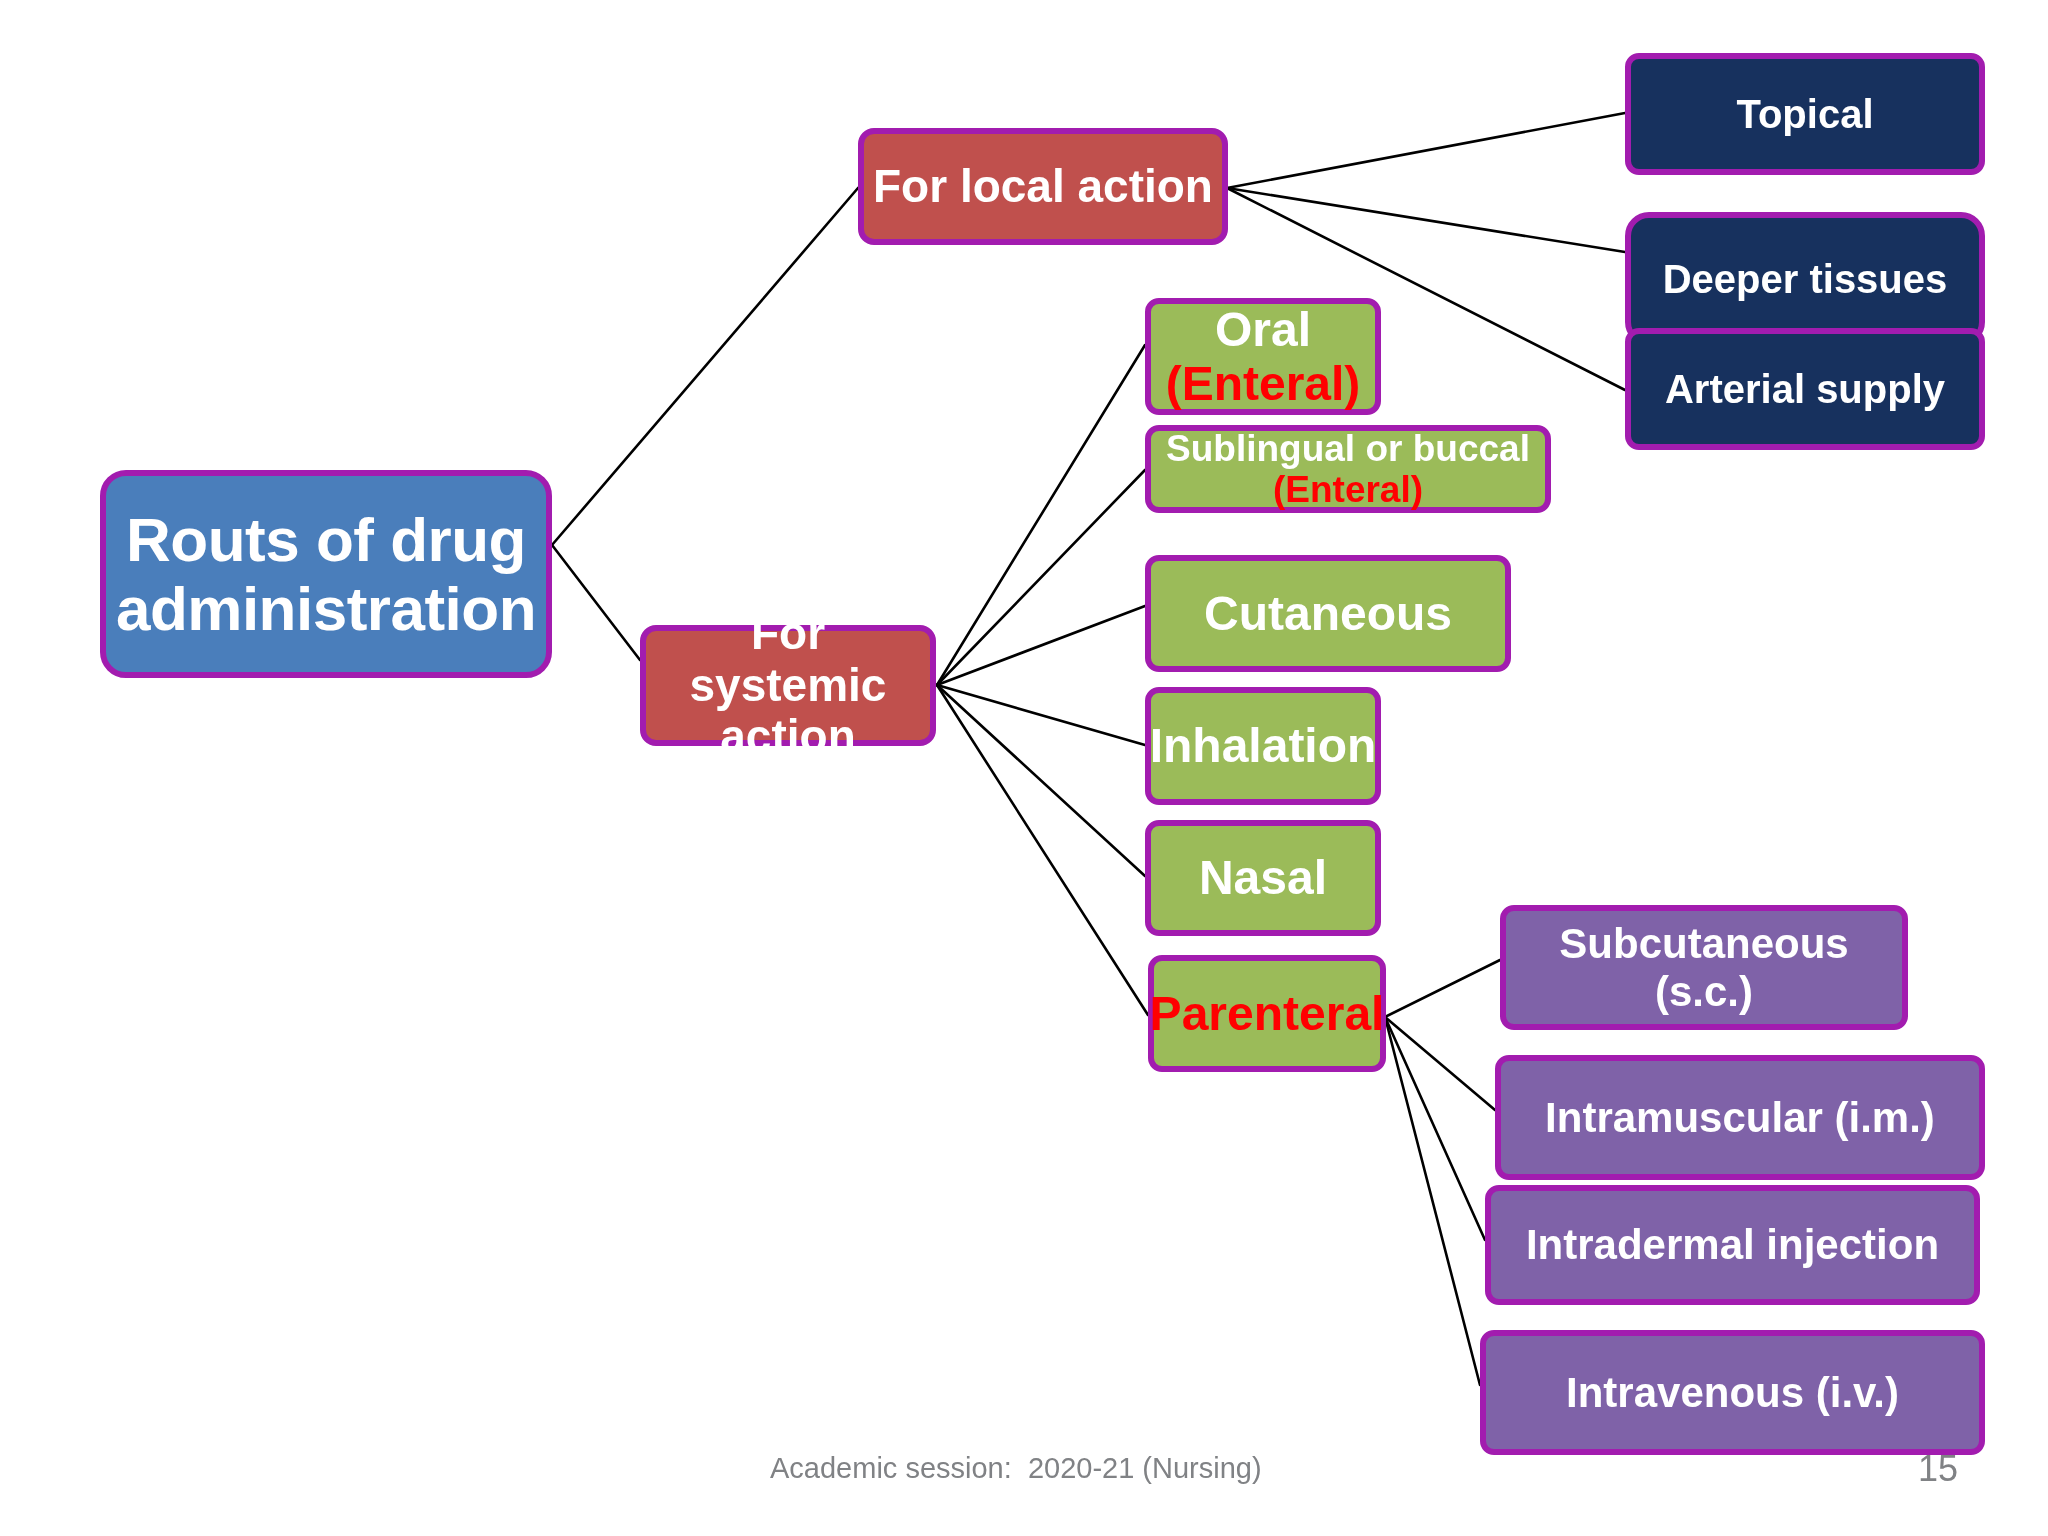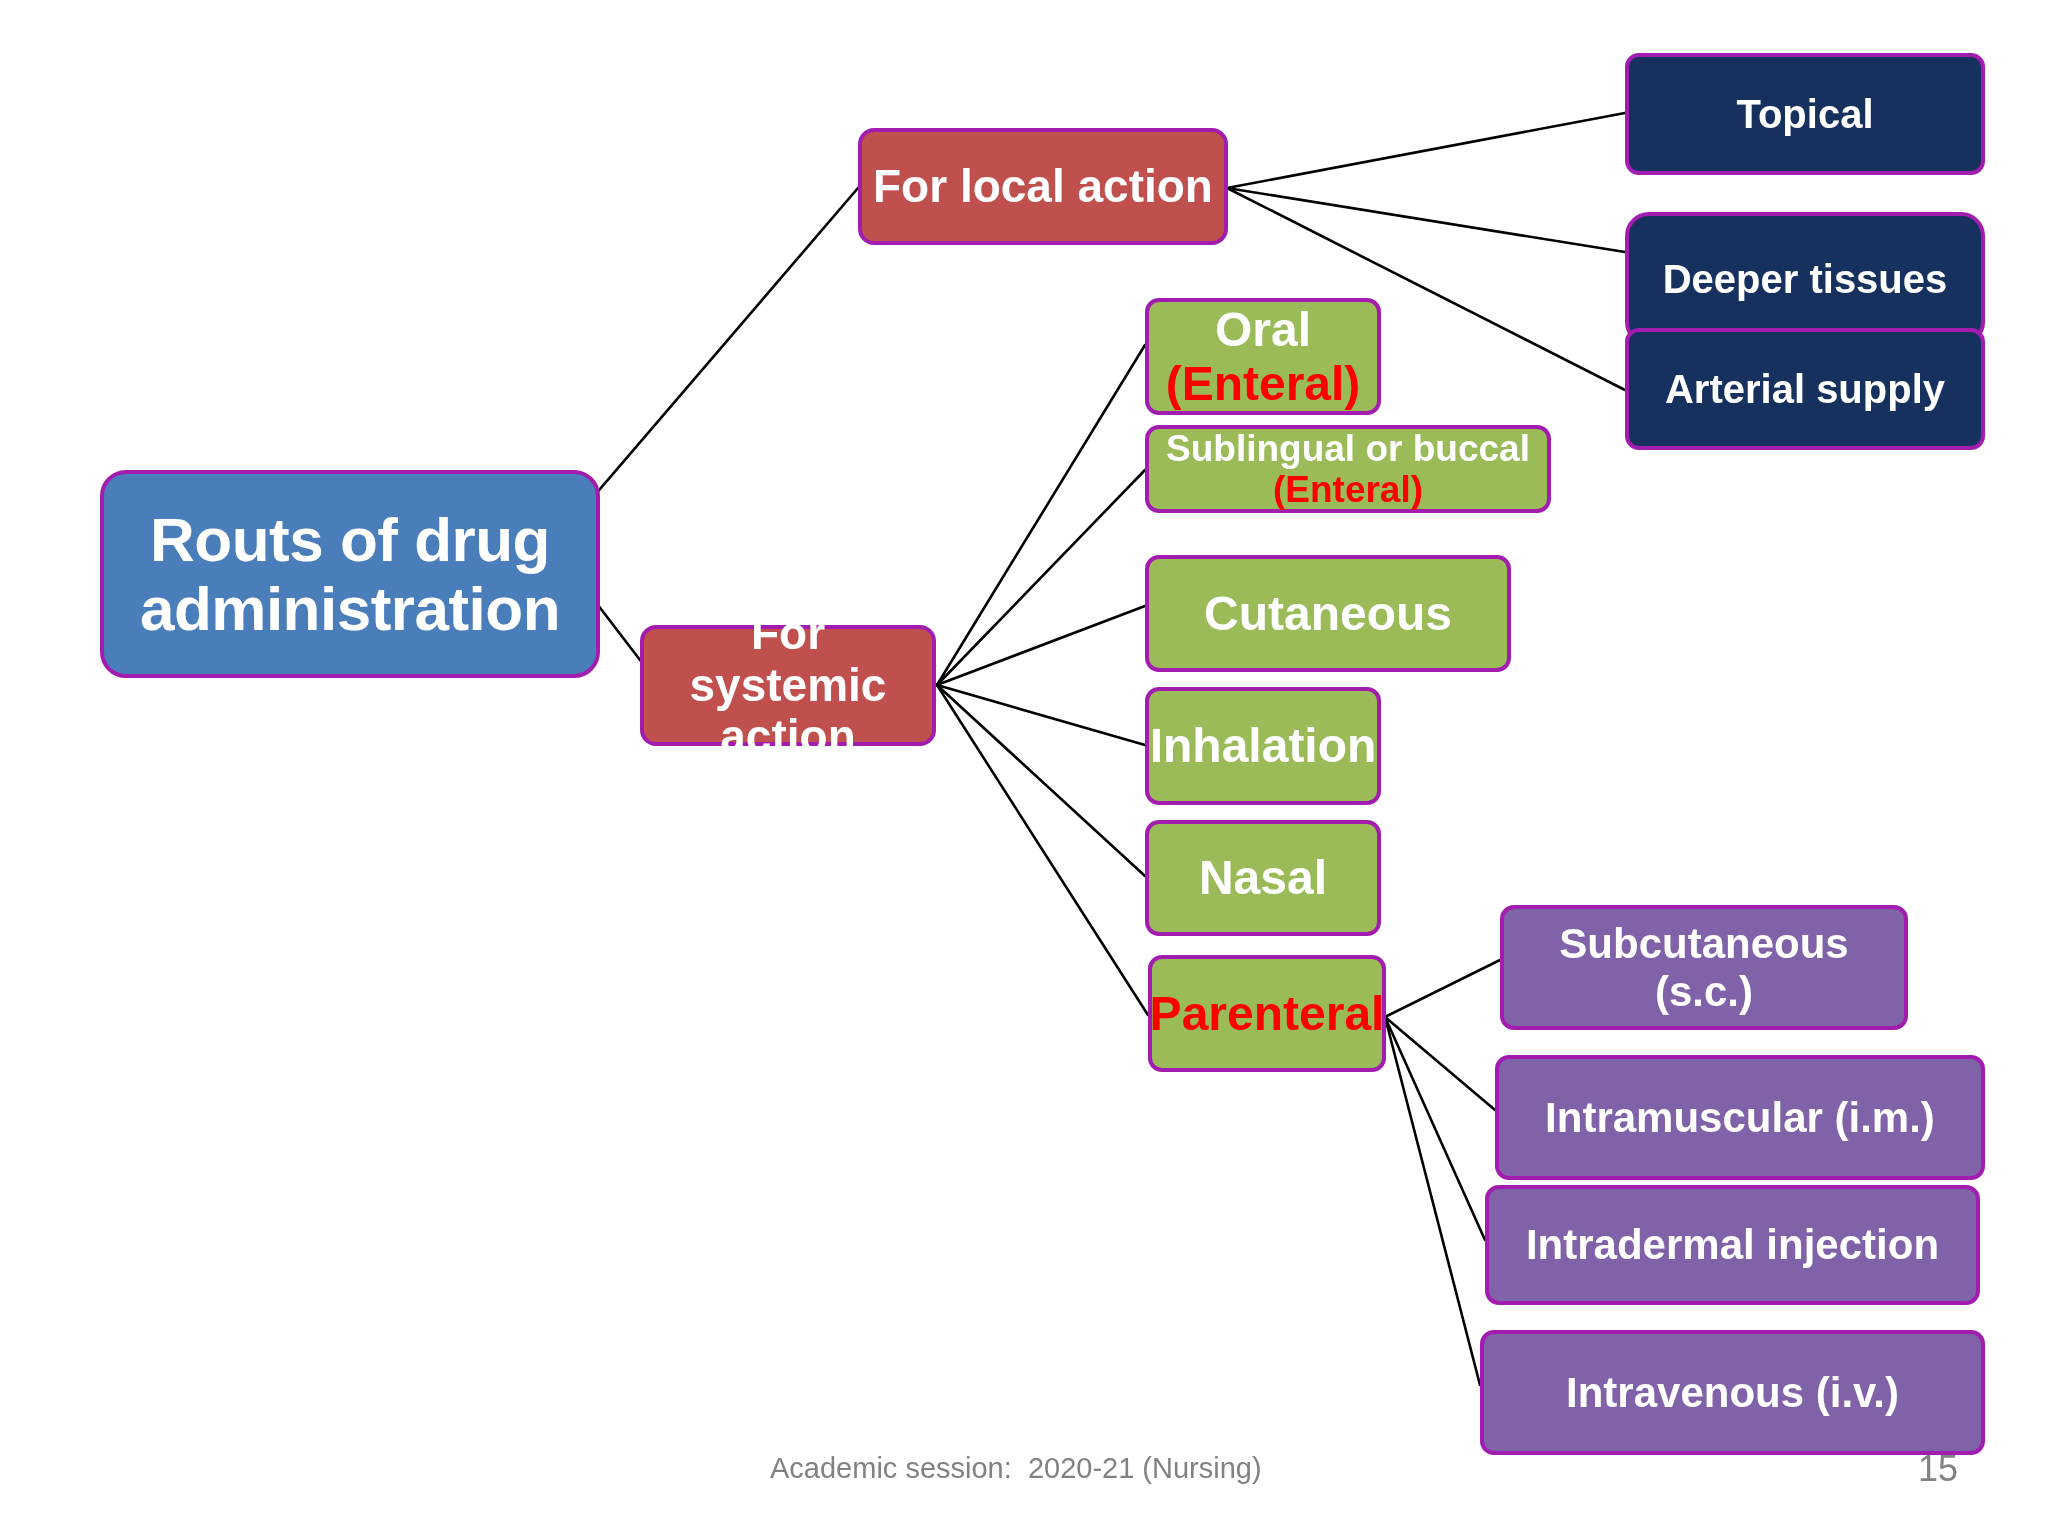--- a/index.html
+++ b/index.html
@@ -26,36 +26,36 @@
     pointer-events: none;
   }
   .node {
     position: absolute;
     box-sizing: border-box;
     display: flex;
     flex-direction: column;
     align-items: center;
     justify-content: center;
     text-align: center;
-    border: 4px solid #a21caf;
+    border: 6px solid #a21caf;
     border-radius: 16px;
     color: #ffffff;
     font-weight: bold;
     line-height: 1.12;
     padding: 2px 8px;
     z-index: 2;
   }
   .node .sub {
     display: block;
   }
 
   
   .n-root {
     left: 100px; top: 470px;
-    width: 500px; height: 208px;
+    width: 452px; height: 208px;
     background: #4A7EBB;
     border-radius: 26px;
     font-size: 62px;
     letter-spacing: -0.5px;
     align-items: center;
   }
 
   
   .n-red {
     background: #C0504D;

